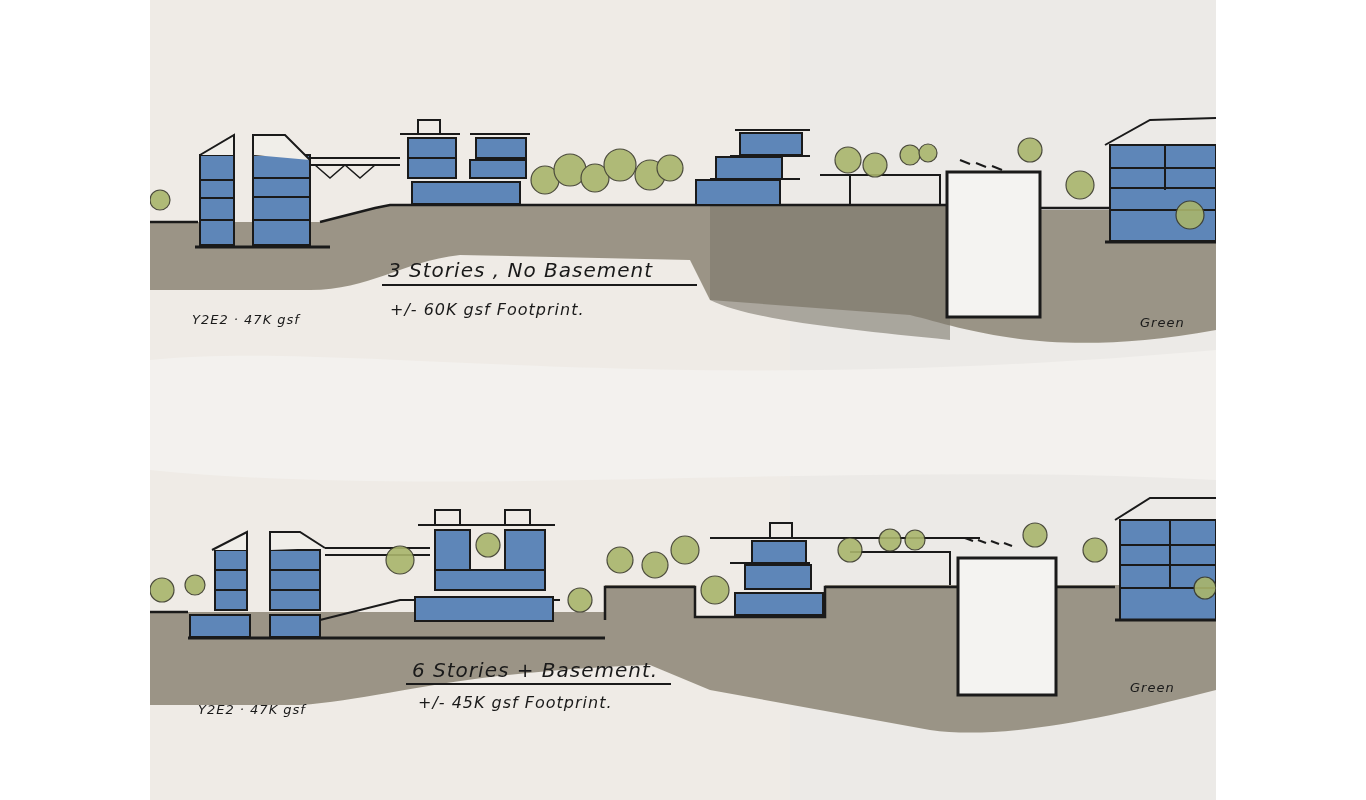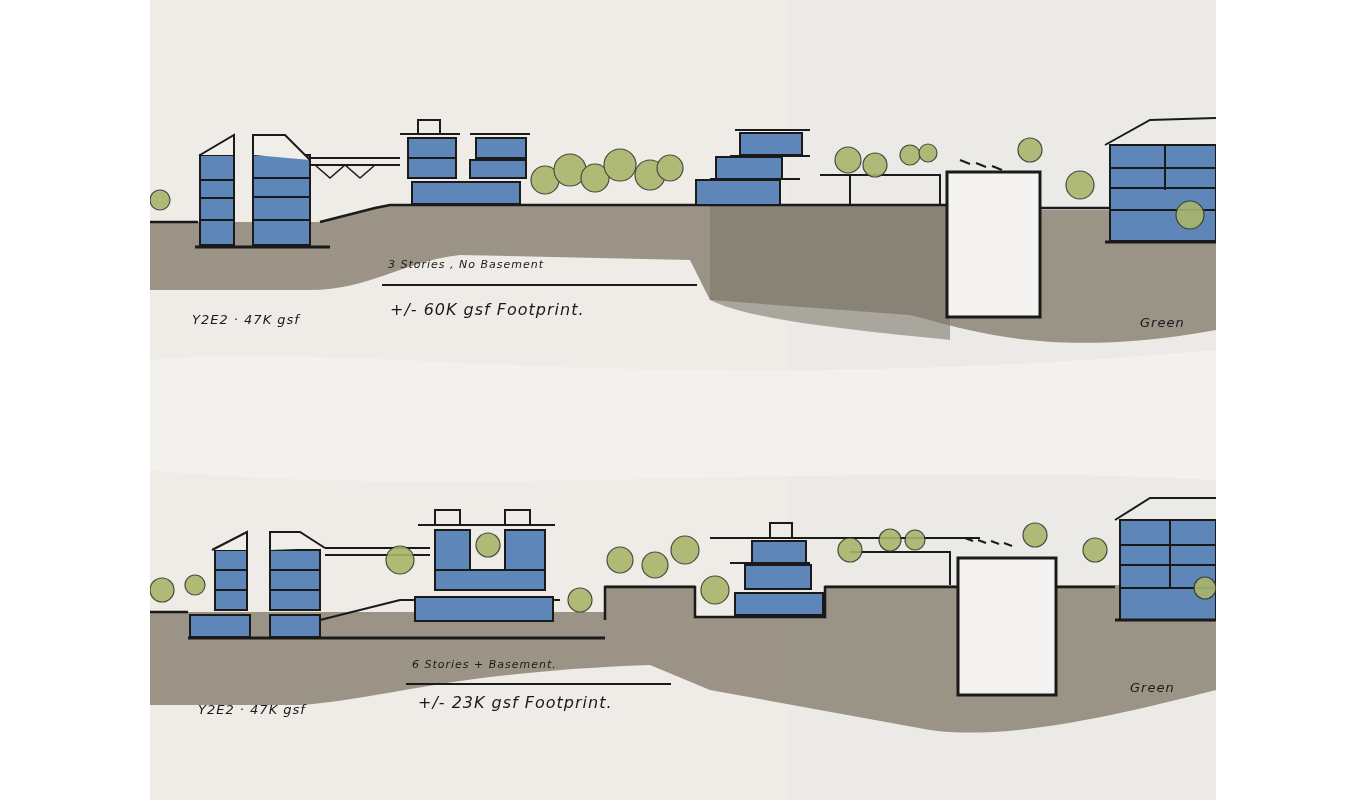--- a/index.html
+++ b/index.html
@@ -7,21 +7,21 @@
   .sheet {
     position: absolute; left: 150px; top: 0; width: 1066px; height: 800px;
     background: #efebe6; overflow: hidden;
   }
   .sheet svg { position: absolute; left: 0; top: 0; }
   .label {
     position: absolute; color: #1a1a1a;
     font-family: "DejaVu Sans", sans-serif; font-style: italic;
     white-space: nowrap; letter-spacing: 1px;
   }
-  .title { font-size: 11px; }
+  .title { font-size: 20px; }
   .sub { font-size: 16px; }
   .note { font-size: 13px; }
   .underline { position: absolute; height: 2px; background: #1a1a1a; }
 </style>
 </head>
 <body>
 
 <div class="sheet">
   <svg width="1066" height="800" viewBox="0 0 1066 800">
     <defs>
@@ -191,16 +191,16 @@
   </svg>
 
   <div class="label title" style="left:238px; top:258px;">3 Stories , No Basement</div>
   <div class="underline" style="left:232px; top:284px; width:315px;"></div>
   <div class="label sub" style="left:240px; top:300px;">+/- 60K gsf Footprint.</div>
   <div class="label note" style="left:42px; top:312px;">Y2E2 · 47K gsf</div>
   <div class="label note" style="left:990px; top:315px;">Green</div>
 
   <div class="label title" style="left:262px; top:658px;">6 Stories + Basement.</div>
   <div class="underline" style="left:256px; top:683px; width:265px;"></div>
-  <div class="label sub" style="left:268px; top:693px;">+/- 23K gsf Footprint.</div>
+  <div class="label sub" style="left:268px; top:693px;">+/- 45K gsf Footprint.</div>
   <div class="label note" style="left:48px; top:702px;">Y2E2 · 47K gsf</div>
   <div class="label note" style="left:980px; top:680px;">Green</div>
 </div>
 
 </body></html>

